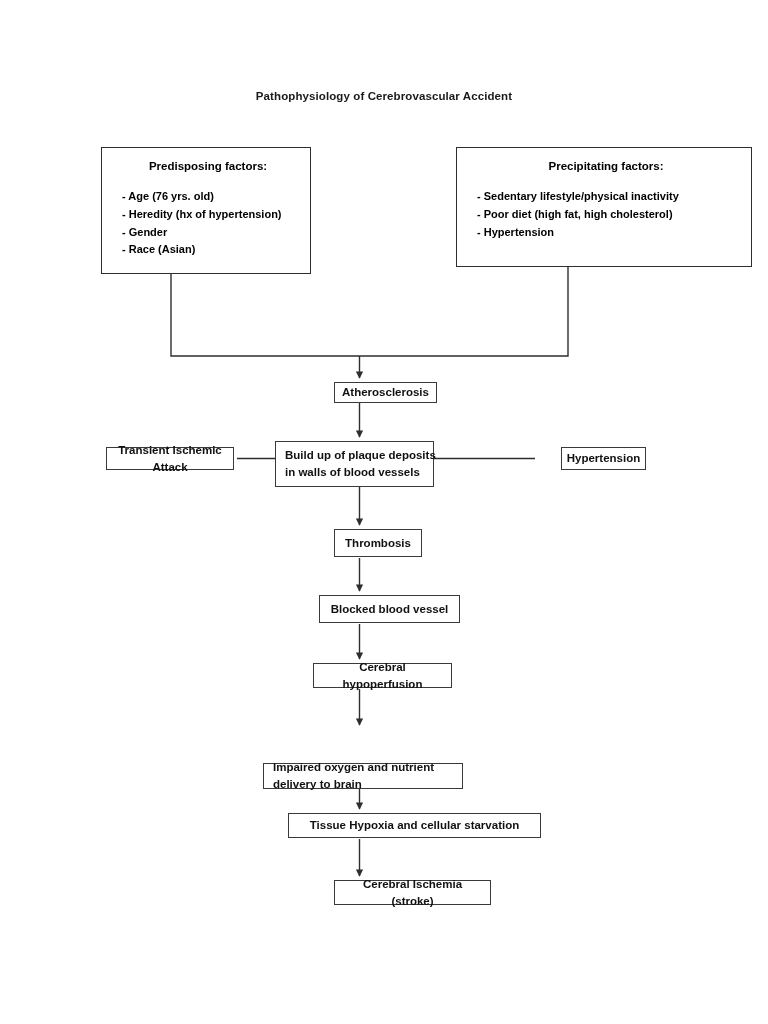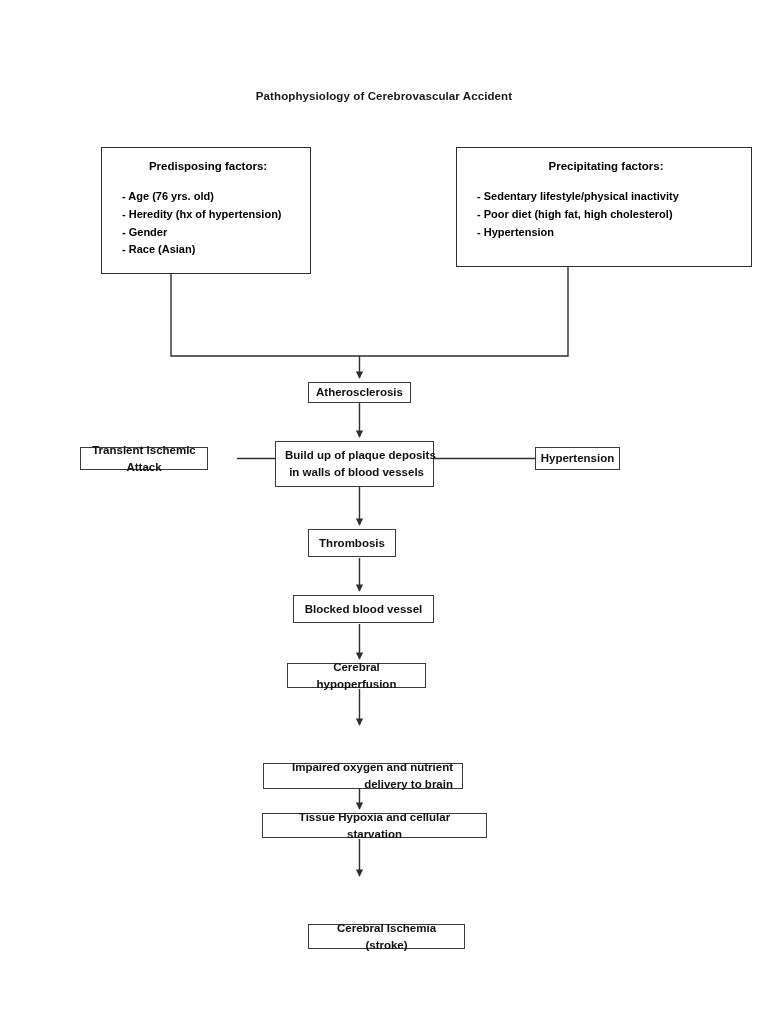--- a/index.html
+++ b/index.html
@@ -39,23 +39,22 @@
     box-sizing: border-box;
     border: 1.4px solid #3a3a3a;
     background: #ffffff;
     color: #111111;
     font-size: 11.5px;
     font-weight: bold;
     line-height: 1.45;
     display: flex;
     flex-direction: column;
     justify-content: center;
-    text-align: right;
   }
-  .node.center { align-items: center; text-align: center; }
+  .node.center { align-items: center; text-align: center; margin-left: 26px; }
   .node.pad { padding: 4px 9px; }
   .panel {
     position: absolute;
     box-sizing: border-box;
     border: 1.4px solid #2e2e2e;
     background: #ffffff;
     color: #000000;
     padding: 12px 10px 10px 14px;
     margin-left: 24px;
   }
@@ -155,21 +154,21 @@
 
   <div class="node center pad" style="left:287px; top:663px; width:139px; height:25px;align-items:flex-end;">
     <span>Cerebral hypoperfusion</span>
   </div>
 
   <div class="node pad" style="left:263px; top:729px; width:200px; height:26px;margin-top:34px;">
     <span class="line2">Impaired oxygen and nutrient</span>
     <span class="line2">delivery to brain</span>
   </div>
 
-  <div class="node center pad" style="left:262px; top:813px; width:225px; height:25px;">
+  <div class="node center pad" style="left:262px; top:813px; width:253px; height:25px;">
     <span>Tissue Hypoxia and cellular starvation</span>
   </div>
 
-  <div class="node center pad" style="left:308px; top:924px; width:157px; height:25px;">
+  <div class="node center pad" style="left:308px; top:880px; width:157px; height:25px;">
     <span>Cerebral Ischemia (stroke)</span>
   </div>
 
 </div>
 
 </body></html>

